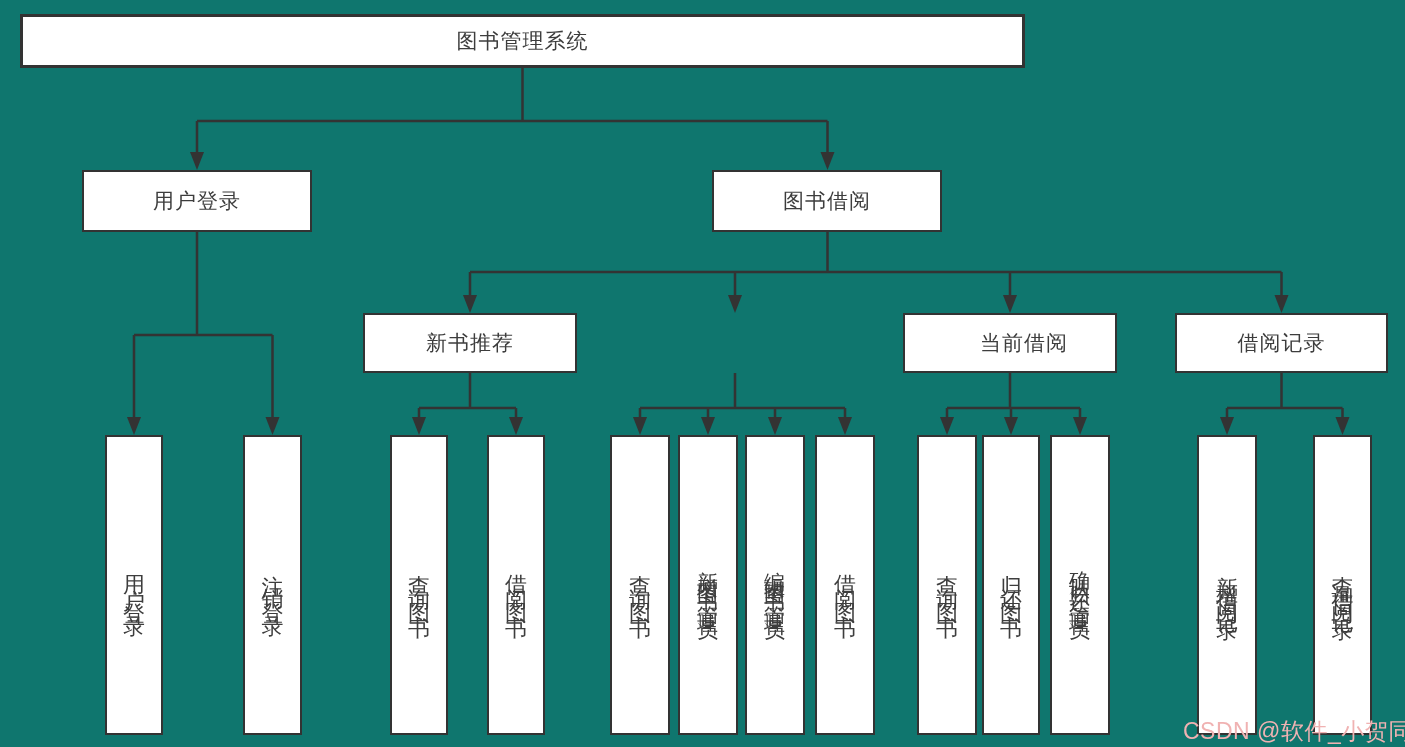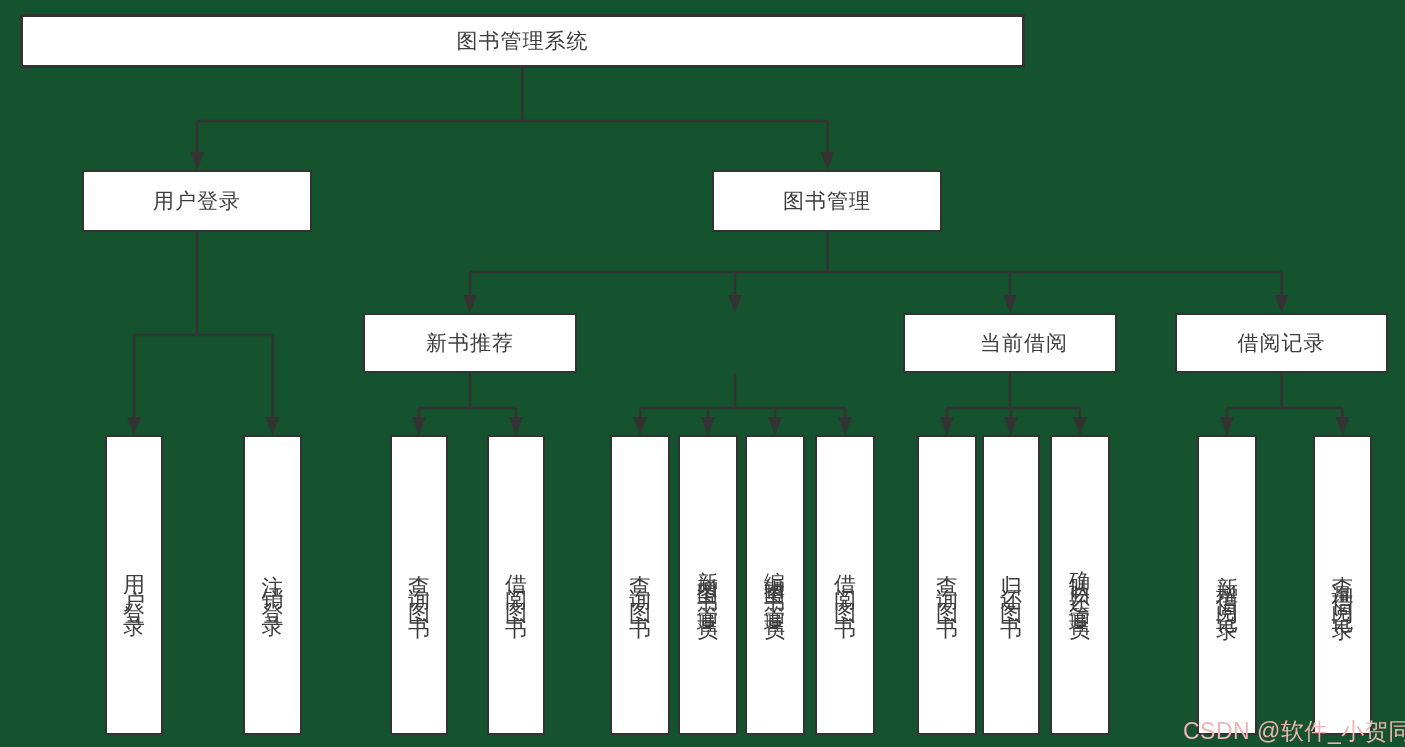--- a/index.html
+++ b/index.html
@@ -3,21 +3,21 @@
 <meta charset="utf-8">
 <style>
   * { box-sizing: border-box; margin: 0; padding: 0; }
   html, body { background: #ffffff; }
   body { font-family: "Liberation Sans", "DejaVu Sans", sans-serif; }
 
   .canvas {
     position: relative;
     width: 1405px;
     height: 747px;
-    background: #14532d;
+    background: #0f766e;
     overflow: hidden;
   }
 
   svg.wires {
     position: absolute;
     left: 0; top: 0;
     z-index: 1;
   }
 
   .node {
@@ -133,21 +133,21 @@
       <polygon points="1073,417 1087,417 1080,435"></polygon>
 
       <polygon points="1220,417 1234,417 1227,435"></polygon>
       <polygon points="1335.5,417 1349.5,417 1342.5,435"></polygon>
     </g>
   </svg>
 
   <div class="node n-root">图书管理系统</div>
 
   <div class="node n-l2a">用户登录</div>
-  <div class="node n-l2b">图书管理</div>
+  <div class="node n-l2b">图书借阅</div>
 
   <div class="node n-l3 n-l3a">新书推荐</div>
   <div class="node n-l3 n-l3c">当前借阅</div>
   <div class="node n-l3 n-l3d">借阅记录</div>
 
   <div class="node leaf g1l1">用户登录</div>
   <div class="node leaf g1l2">注销登录</div>
 
   <div class="node leaf g2l1">查询图书</div>
   <div class="node leaf g2l2">借阅图书</div>

